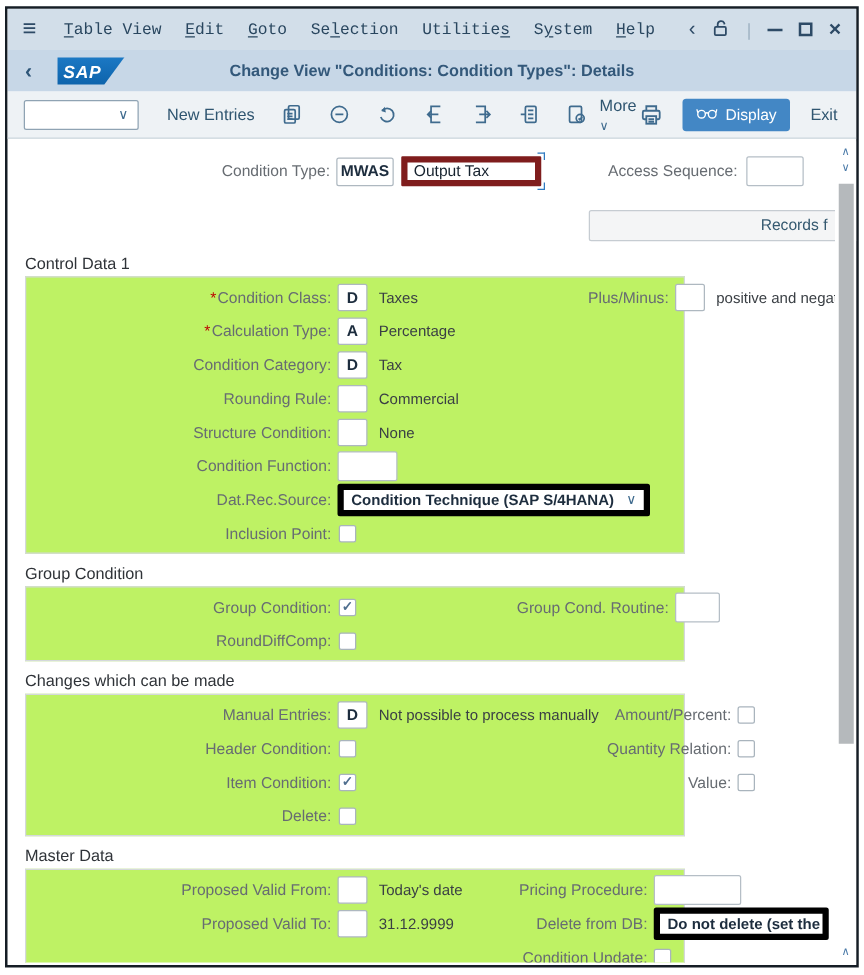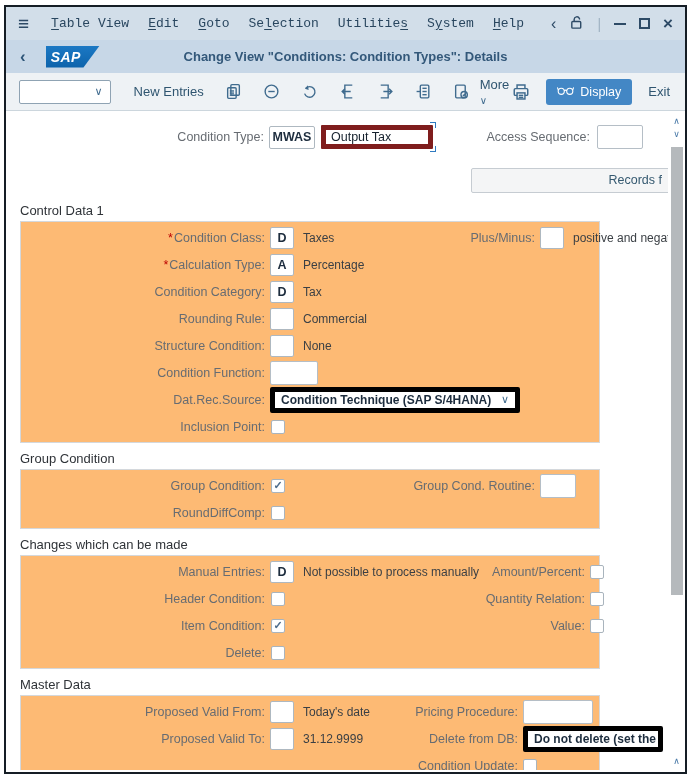--- a/index.html
+++ b/index.html
@@ -62,21 +62,21 @@
             border-bottom:1.5px solid #2f7ac0; border-right:1.5px solid #2f7ac0; }
   .accessgrp { position:absolute; left:336px; display:flex; align-items:center; }
   .accessgrp .lbl { width:234px; }
   .txtfield { height:24px; border:1px solid #b5bec6; border-radius:2px; background:#fff; padding:0 4px;
               font-family:"Liberation Sans",sans-serif; font-size:12.5px; color:#16222e; }
   .w46 { width:46px; margin-left:7px; }
   .recordsbtn { position:absolute; left:451px; right:-8px; height:25px; background:#f4f5f6;
                 border:1px solid #c6ccd2; border-radius:2px; color:#355970; font-size:12.5px;
                 text-align:right; padding:4px 30px 0 0; white-space:nowrap; overflow:hidden; }
   .shead { margin:8px 0 3px 14px; font-size:13px; color:#2f3338; }
-  .sbox { margin-left:14px; width:580px; background:#fdba74; border:1px solid #d4d8dc; padding:2px 0; }
+  .sbox { margin-left:14px; width:528px; background:#bef264; border:1px solid #d4d8dc; padding:2px 0; }
   .frow { height:27px; display:flex; align-items:center; position:relative; }
   .desc { margin-left:9px; color:#3a3f44; font-size:12px; white-space:nowrap; }
   .cb { width:14px; height:14px; margin-left:6px; background:#fff; border:1px solid #a9b4bd; border-radius:2px;
         display:inline-flex; align-items:center; justify-content:center; font-size:11px; font-weight:bold; color:#4f6e8e; }
   .fnfield { width:48px; }
   .dd { margin-left:5px; height:26px; background:#fff; border:5px solid #000000; border-radius:2px;
         display:flex; align-items:center; font-weight:bold; color:#1d2d3e; font-size:12px;
         padding:0 6px; white-space:nowrap; overflow:hidden; }
   .dd .chev { margin-left:auto; color:#3f6b8e; font-weight:normal; font-size:11px; padding-left:8px; }
   .ddmain { width:250px; }

